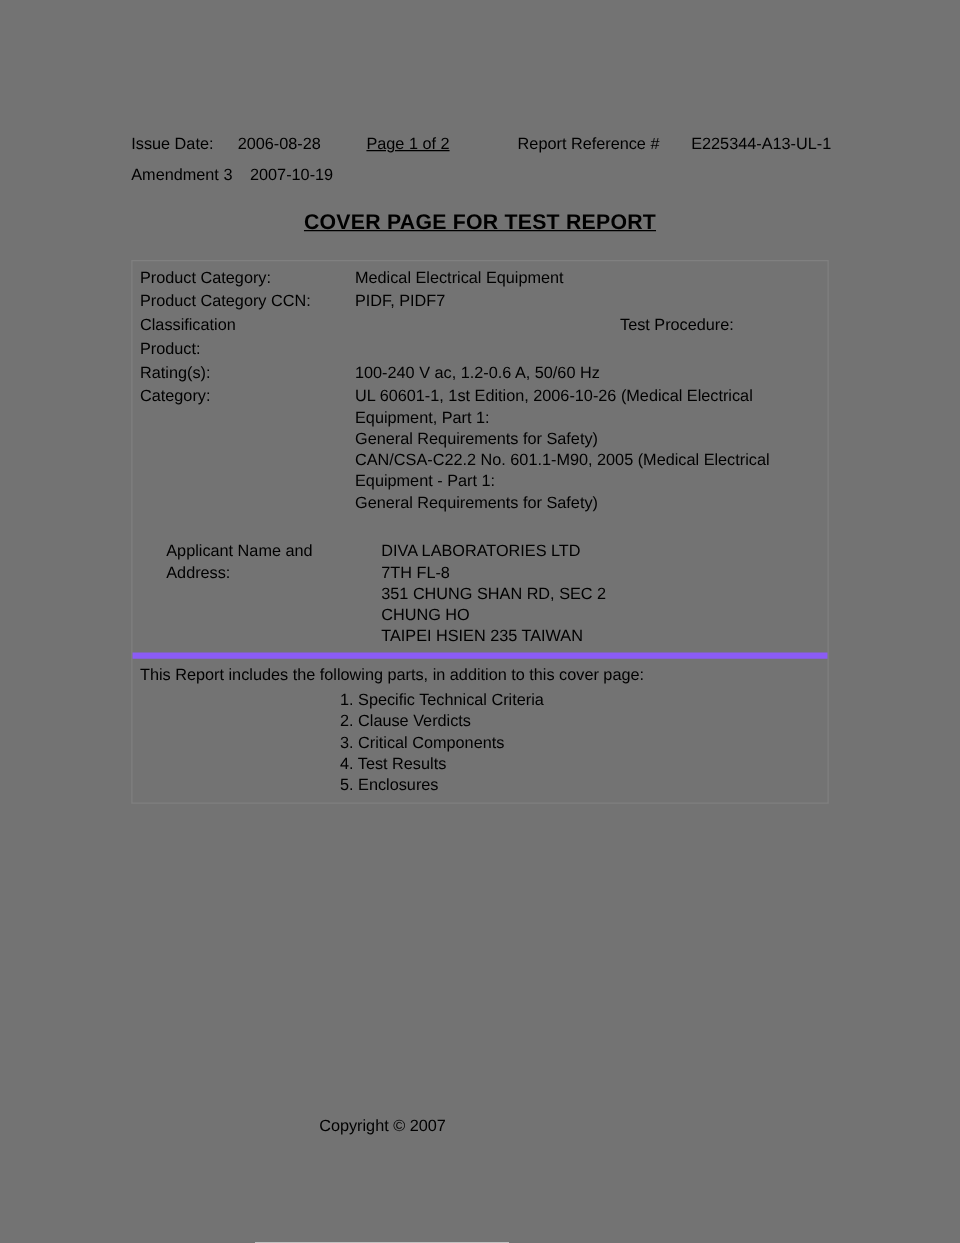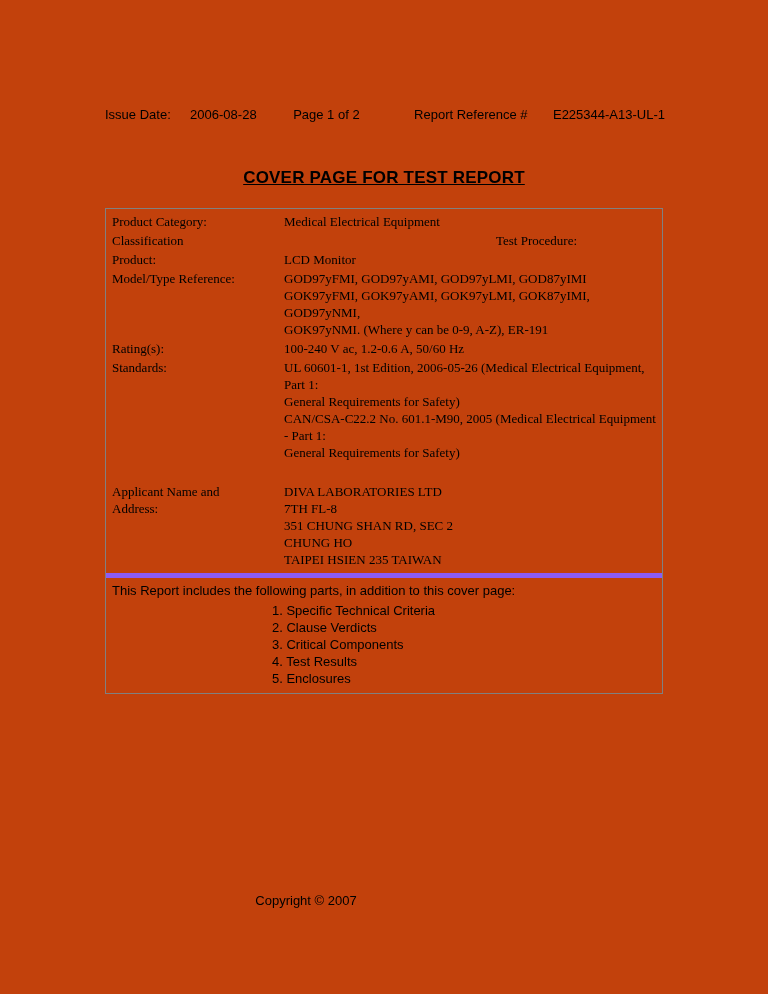--- a/index.html
+++ b/index.html
@@ -4,41 +4,41 @@
 <style>
   html, body {
     margin: 0;
     padding: 0;
     background: #ffffff;
   }
   .page {
     position: relative;
     width: 768px;
     height: 994px;
-    background: #c2410c;
+    background: #737373;
     font-family: "Liberation Sans", sans-serif;
     font-size: 13px;
     color: #000000;
     overflow: hidden;
   }
   .header {
     position: absolute;
     top: 106px;
     left: 105px;
     width: 560px;
   }
   .header-line {
     display: flex;
     line-height: 18px;
     margin-bottom: 7px;
     white-space: nowrap;
   }
   .hl-1 { width: 95px; }
   .hl-2 { width: 115px; }
-  .hl-3 { width: 135px; }
+  .hl-3 { width: 135px; text-decoration: underline; }
   .hl-4 { width: 155px; }
   .title-wrap {
     position: absolute;
     top: 168px;
     left: 0;
     width: 768px;
     text-align: center;
   }
   .title {
     display: inline-block;
@@ -58,33 +58,33 @@
   .section-main {
     padding: 3px 0 4px 0;
   }
   .row {
     display: flex;
     align-items: flex-start;
   }
   .cell {
     padding: 1px 6px;
     line-height: 17px;
-    font-family: Liberation Serif, serif;
   }
   .cell.label {
     width: 160px;
     flex: 0 0 160px;
     white-space: pre-line;
   }
   .cell.value {
     flex: 1;
     white-space: pre-line;
   }
   .row.gap-above {
     margin-top: 20px;
+    margin-left: 21px;
   }
   .section-parts {
     border-top: 5px solid #8b5cf6;
     padding: 3px 0 6px 0;
   }
   .parts-intro {
     padding: 1px 6px 3px 6px;
     line-height: 17px;
   }
   .parts-list {
@@ -108,60 +108,61 @@
 <div class="page">
 
   <div class="header">
     <div class="header-line">
       <span class="hl-1">Issue Date:</span>
       <span class="hl-2">2006-08-28</span>
       <span class="hl-3">Page 1 of 2</span>
       <span class="hl-4">Report Reference #</span>
       <span>E225344-A13-UL-1</span>
     </div>
+    <div class="header-line">
+      <span class="hl-1">Amendment 3</span>
+      <span class="hl-2">2007-10-19</span>
+    </div>
   </div>
 
   <div class="title-wrap">
     <span class="title">COVER PAGE FOR TEST REPORT</span>
   </div>
 
   <div class="report-table">
     <div class="section-main">
 
       <div class="row">
         <div class="cell label">Product Category:</div>
         <div class="cell value">Medical Electrical Equipment</div>
       </div>
 
+      <div class="row">
+        <div class="cell label">Product Category CCN:</div>
+        <div class="cell value">PIDF, PIDF7</div>
+      </div>
 
       <div class="row">
         <div class="cell value">Classification</div>
         <div class="cell label">Test Procedure:</div>
       </div>
 
       <div class="row">
         <div class="cell label">Product:</div>
-        <div class="cell value">LCD Monitor</div>
       </div>
 
-      <div class="row">
-        <div class="cell label">Model/Type Reference:</div>
-        <div class="cell value">GOD97yFMI, GOD97yAMI, GOD97yLMI, GOD87yIMI
-GOK97yFMI, GOK97yAMI, GOK97yLMI, GOK87yIMI, GOD97yNMI,
-GOK97yNMI. (Where y can be 0-9, A-Z), ER-191</div>
-      </div>
 
       <div class="row">
         <div class="cell label">Rating(s):</div>
         <div class="cell value">100-240 V ac, 1.2-0.6 A, 50/60 Hz</div>
       </div>
 
       <div class="row">
-        <div class="cell label">Standards:</div>
-        <div class="cell value">UL 60601-1, 1st Edition, 2006-05-26 (Medical Electrical Equipment, Part 1:
+        <div class="cell label">Category:</div>
+        <div class="cell value">UL 60601-1, 1st Edition, 2006-10-26 (Medical Electrical Equipment, Part 1:
 General Requirements for Safety)
 CAN/CSA-C22.2 No. 601.1-M90, 2005 (Medical Electrical Equipment - Part 1:
 General Requirements for Safety)</div>
       </div>
 
       <div class="row gap-above">
         <div class="cell label">Applicant Name and
 Address:</div>
         <div class="cell value">DIVA LABORATORIES LTD
 7TH FL-8

